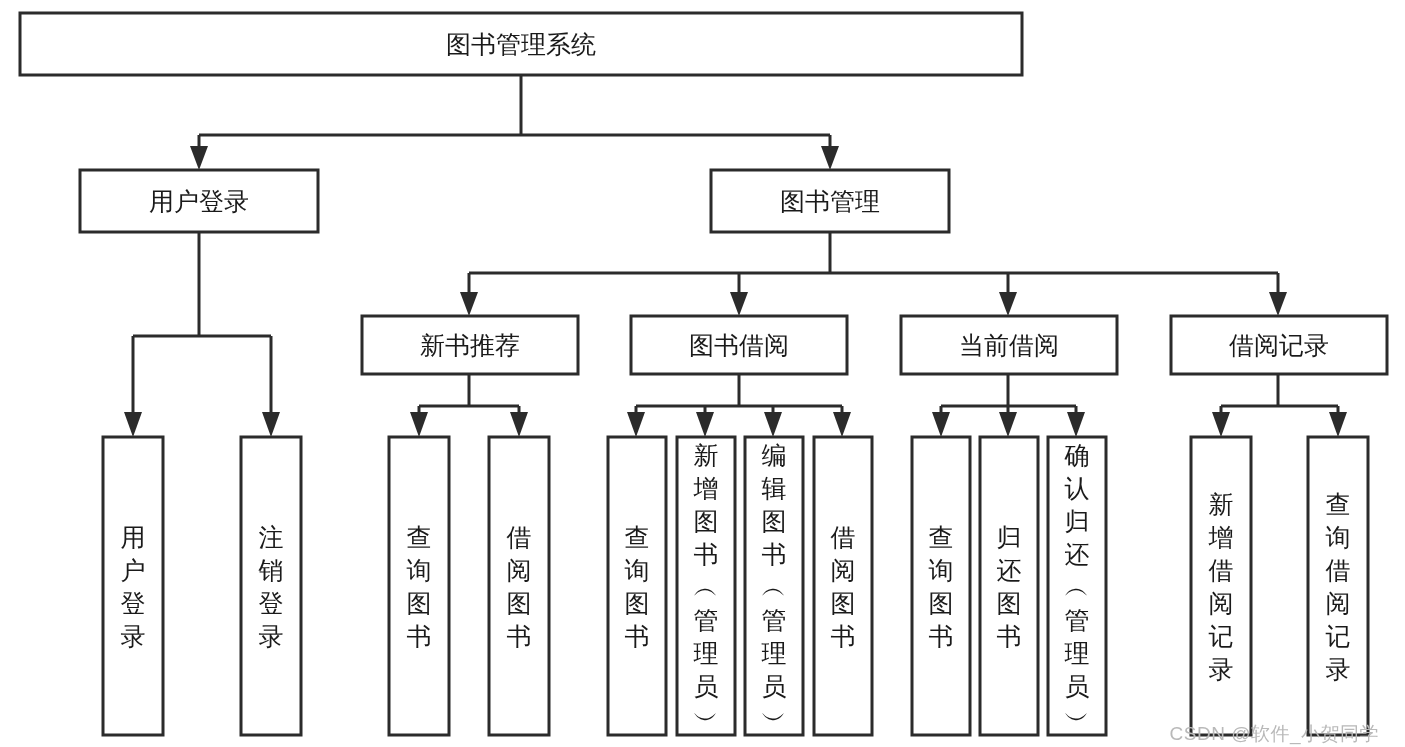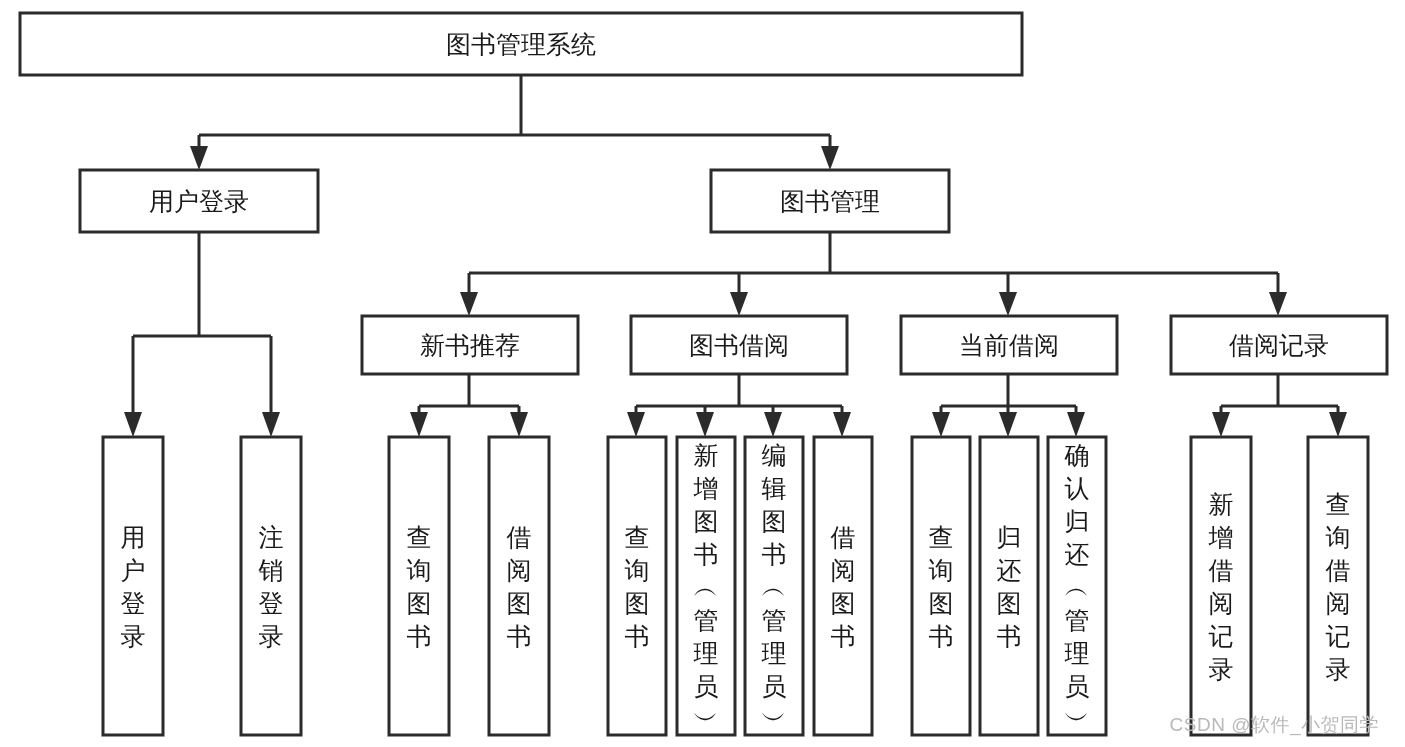--- a/index.html
+++ b/index.html
@@ -44,21 +44,21 @@
     stroke-width: 3;
     fill: none;
   }
   .arrow-head {
     fill: #2b2b2b;
     stroke: none;
   }
   .watermark {
     position: absolute;
     right: 8px;
-    bottom: 9px;
+    bottom: 0;
     font-family: "Liberation Sans", "DejaVu Sans", sans-serif;
     font-size: 19px;
     color: #b9b9b9;
     white-space: nowrap;
     letter-spacing: 0.5px;
     pointer-events: none;
   }
 </style>
 </head>
 <body>

